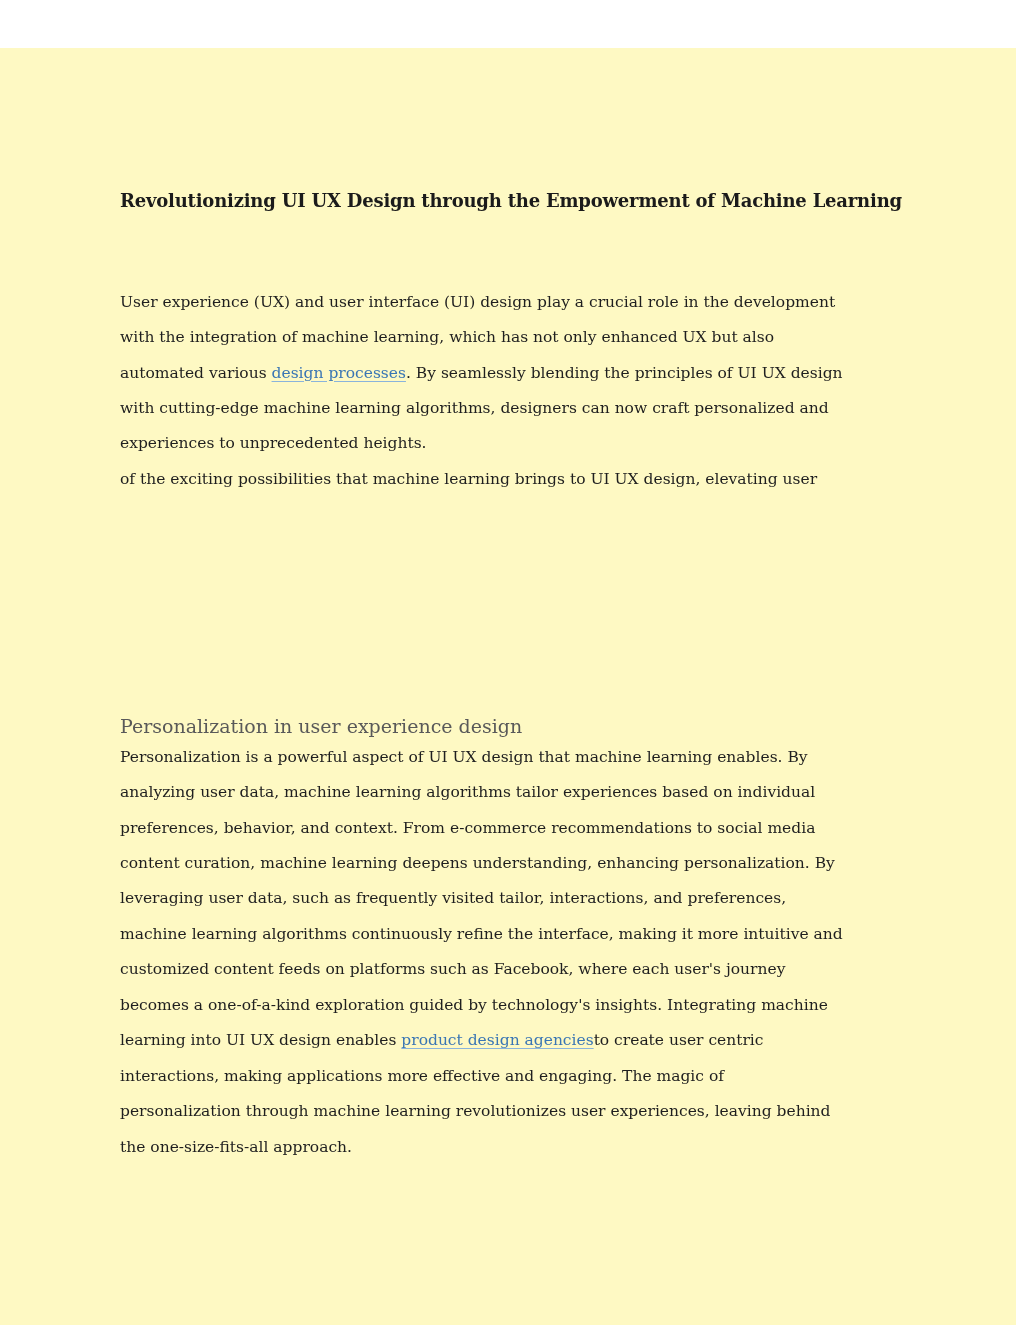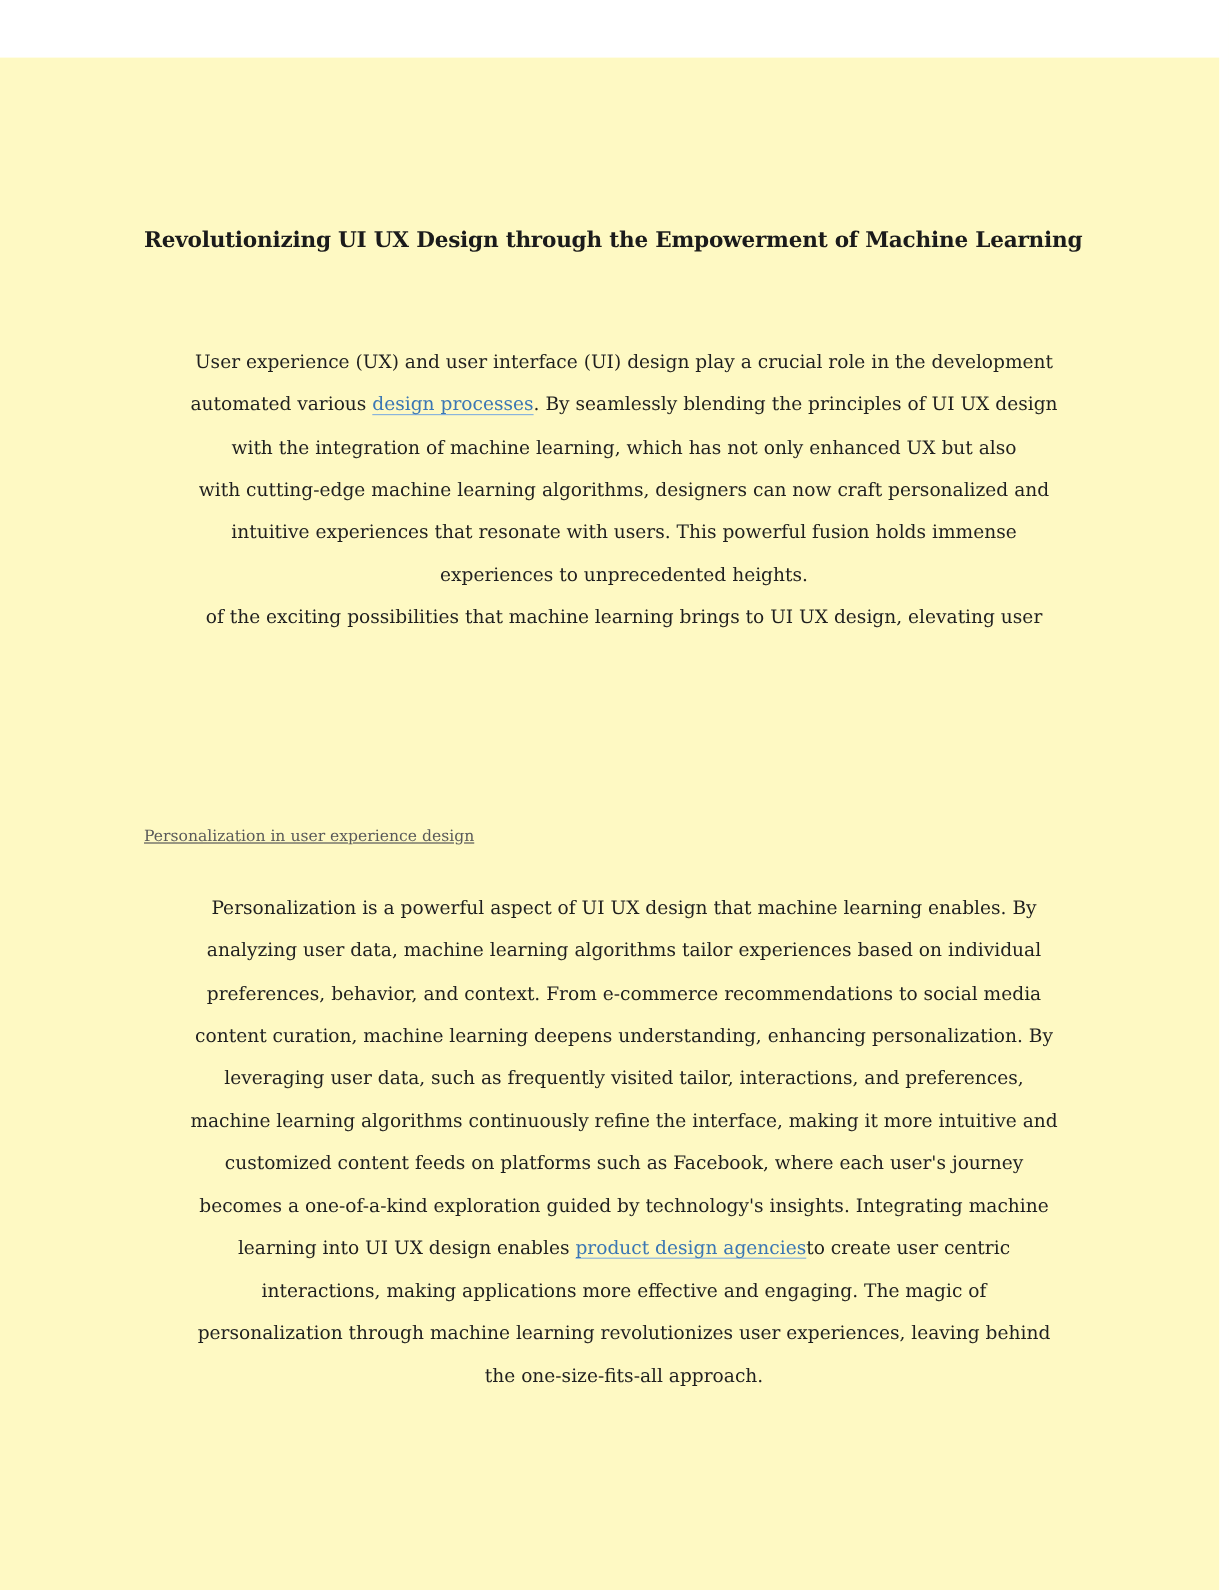--- a/index.html
+++ b/index.html
@@ -35,55 +35,52 @@
     font-size: 15.5px;
     color: #1f1f1f;
   }
   .paragraph.p1 { top: 236px; }
   .paragraph.p2 { top: 691px; }
   .text-line {
     height: 35.45px;
     display: flex;
     align-items: center;
     white-space: pre;
-    justify-content: center;
   }
   .section-heading {
     position: absolute;
     left: 120px;
-    top: 637px;
+    top: 665px;
     width: 800px;
-    font-size: 13px;
+    font-size: 19px;
     line-height: 26px;
     font-weight: normal;
     color: #595959;
     white-space: nowrap;
-    text-decoration: underline;
   }
   a.doc-link {
     color: #3a76b4;
     text-decoration: underline;
     text-decoration-color: #8ab4dc;
     text-underline-offset: 3px;
     cursor: pointer;
   }
 </style>
 </head>
 <body>
 
 <div class="page">
 
   <div class="doc-title">Revolutionizing UI UX Design through the Empowerment of Machine Learning</div>
 
   <div class="paragraph p1">
       <div class="text-line"><span>User experience (UX) and user interface (UI) design play a crucial role in the development</span></div>
+      <div class="text-line"><span>with the integration of machine learning, which has not only enhanced UX but also</span></div>
       <div class="text-line"><span>automated various </span><a class="doc-link" href="#">design processes</a><span>. By seamlessly blending the principles of UI UX design</span></div>
-      <div class="text-line"><span>with the integration of machine learning, which has not only enhanced UX but also</span></div>
       <div class="text-line"><span>with cutting-edge machine learning algorithms, designers can now craft personalized and</span></div>
-      <div class="text-line"><span>intuitive experiences that resonate with users. This powerful fusion holds immense</span></div>
       <div class="text-line"><span>experiences to unprecedented heights.</span></div>
       <div class="text-line"><span>of the exciting possibilities that machine learning brings to UI UX design, elevating user</span></div>
     </div>
 
   <div class="section-heading">Personalization in user experience design</div>
 
   <div class="paragraph p2">
       <div class="text-line"><span>Personalization is a powerful aspect of UI UX design that machine learning enables. By</span></div>
       <div class="text-line"><span>analyzing user data, machine learning algorithms tailor experiences based on individual</span></div>
       <div class="text-line"><span>preferences, behavior, and context. From e-commerce recommendations to social media</span></div>

